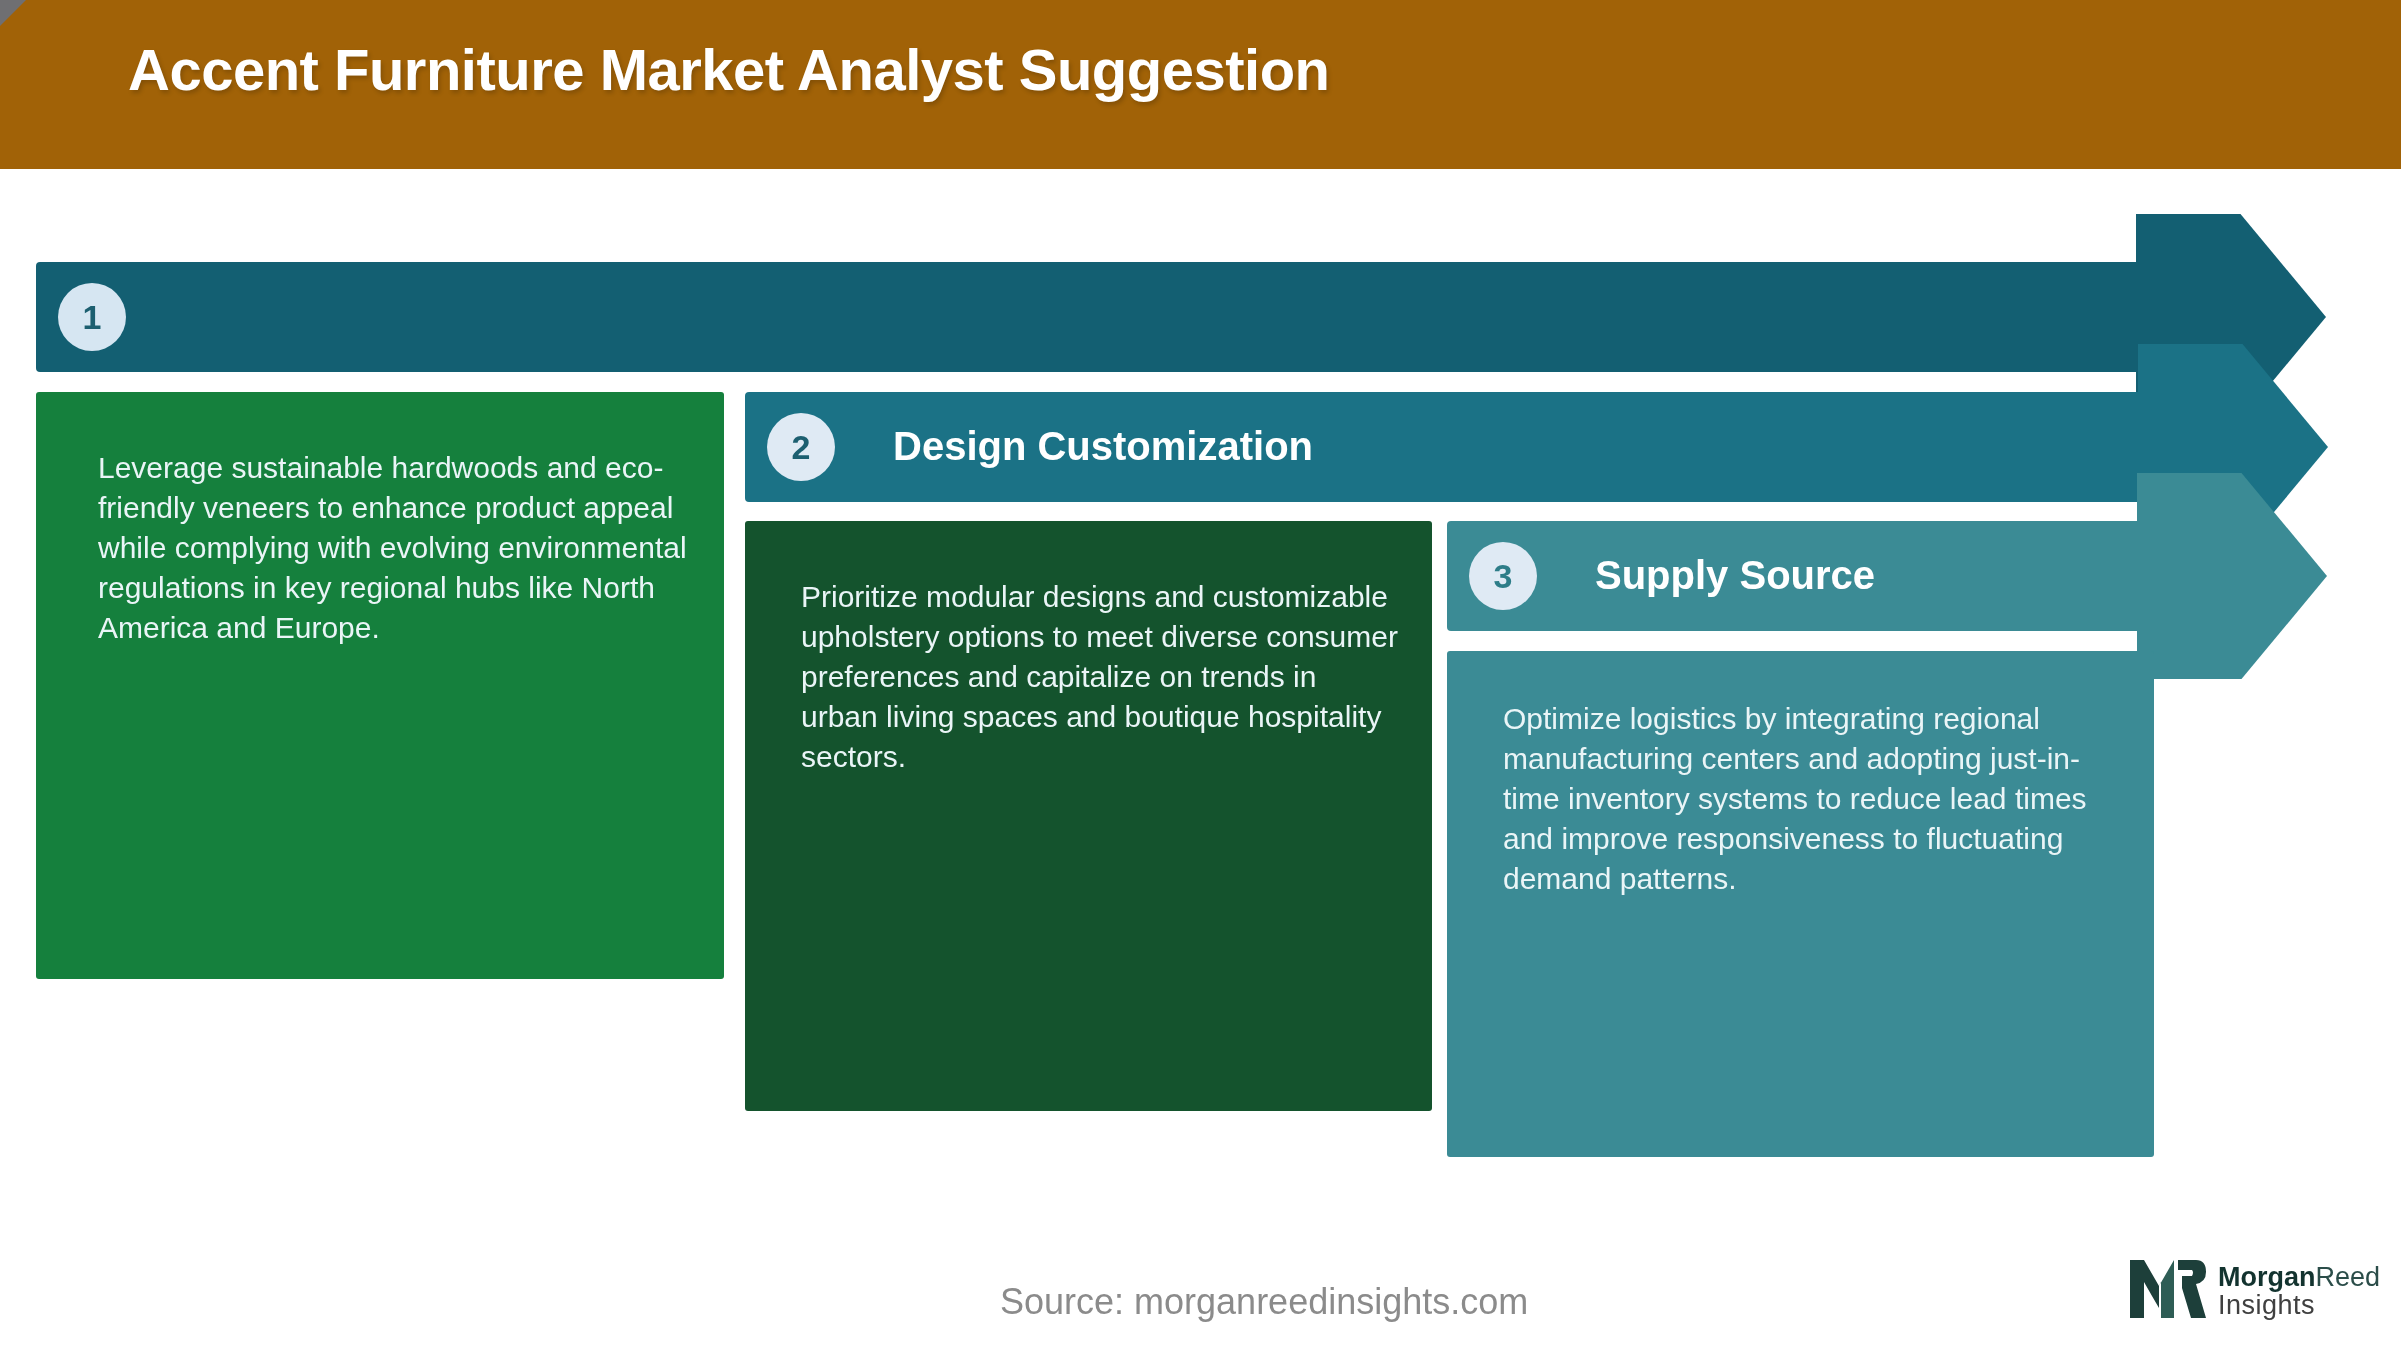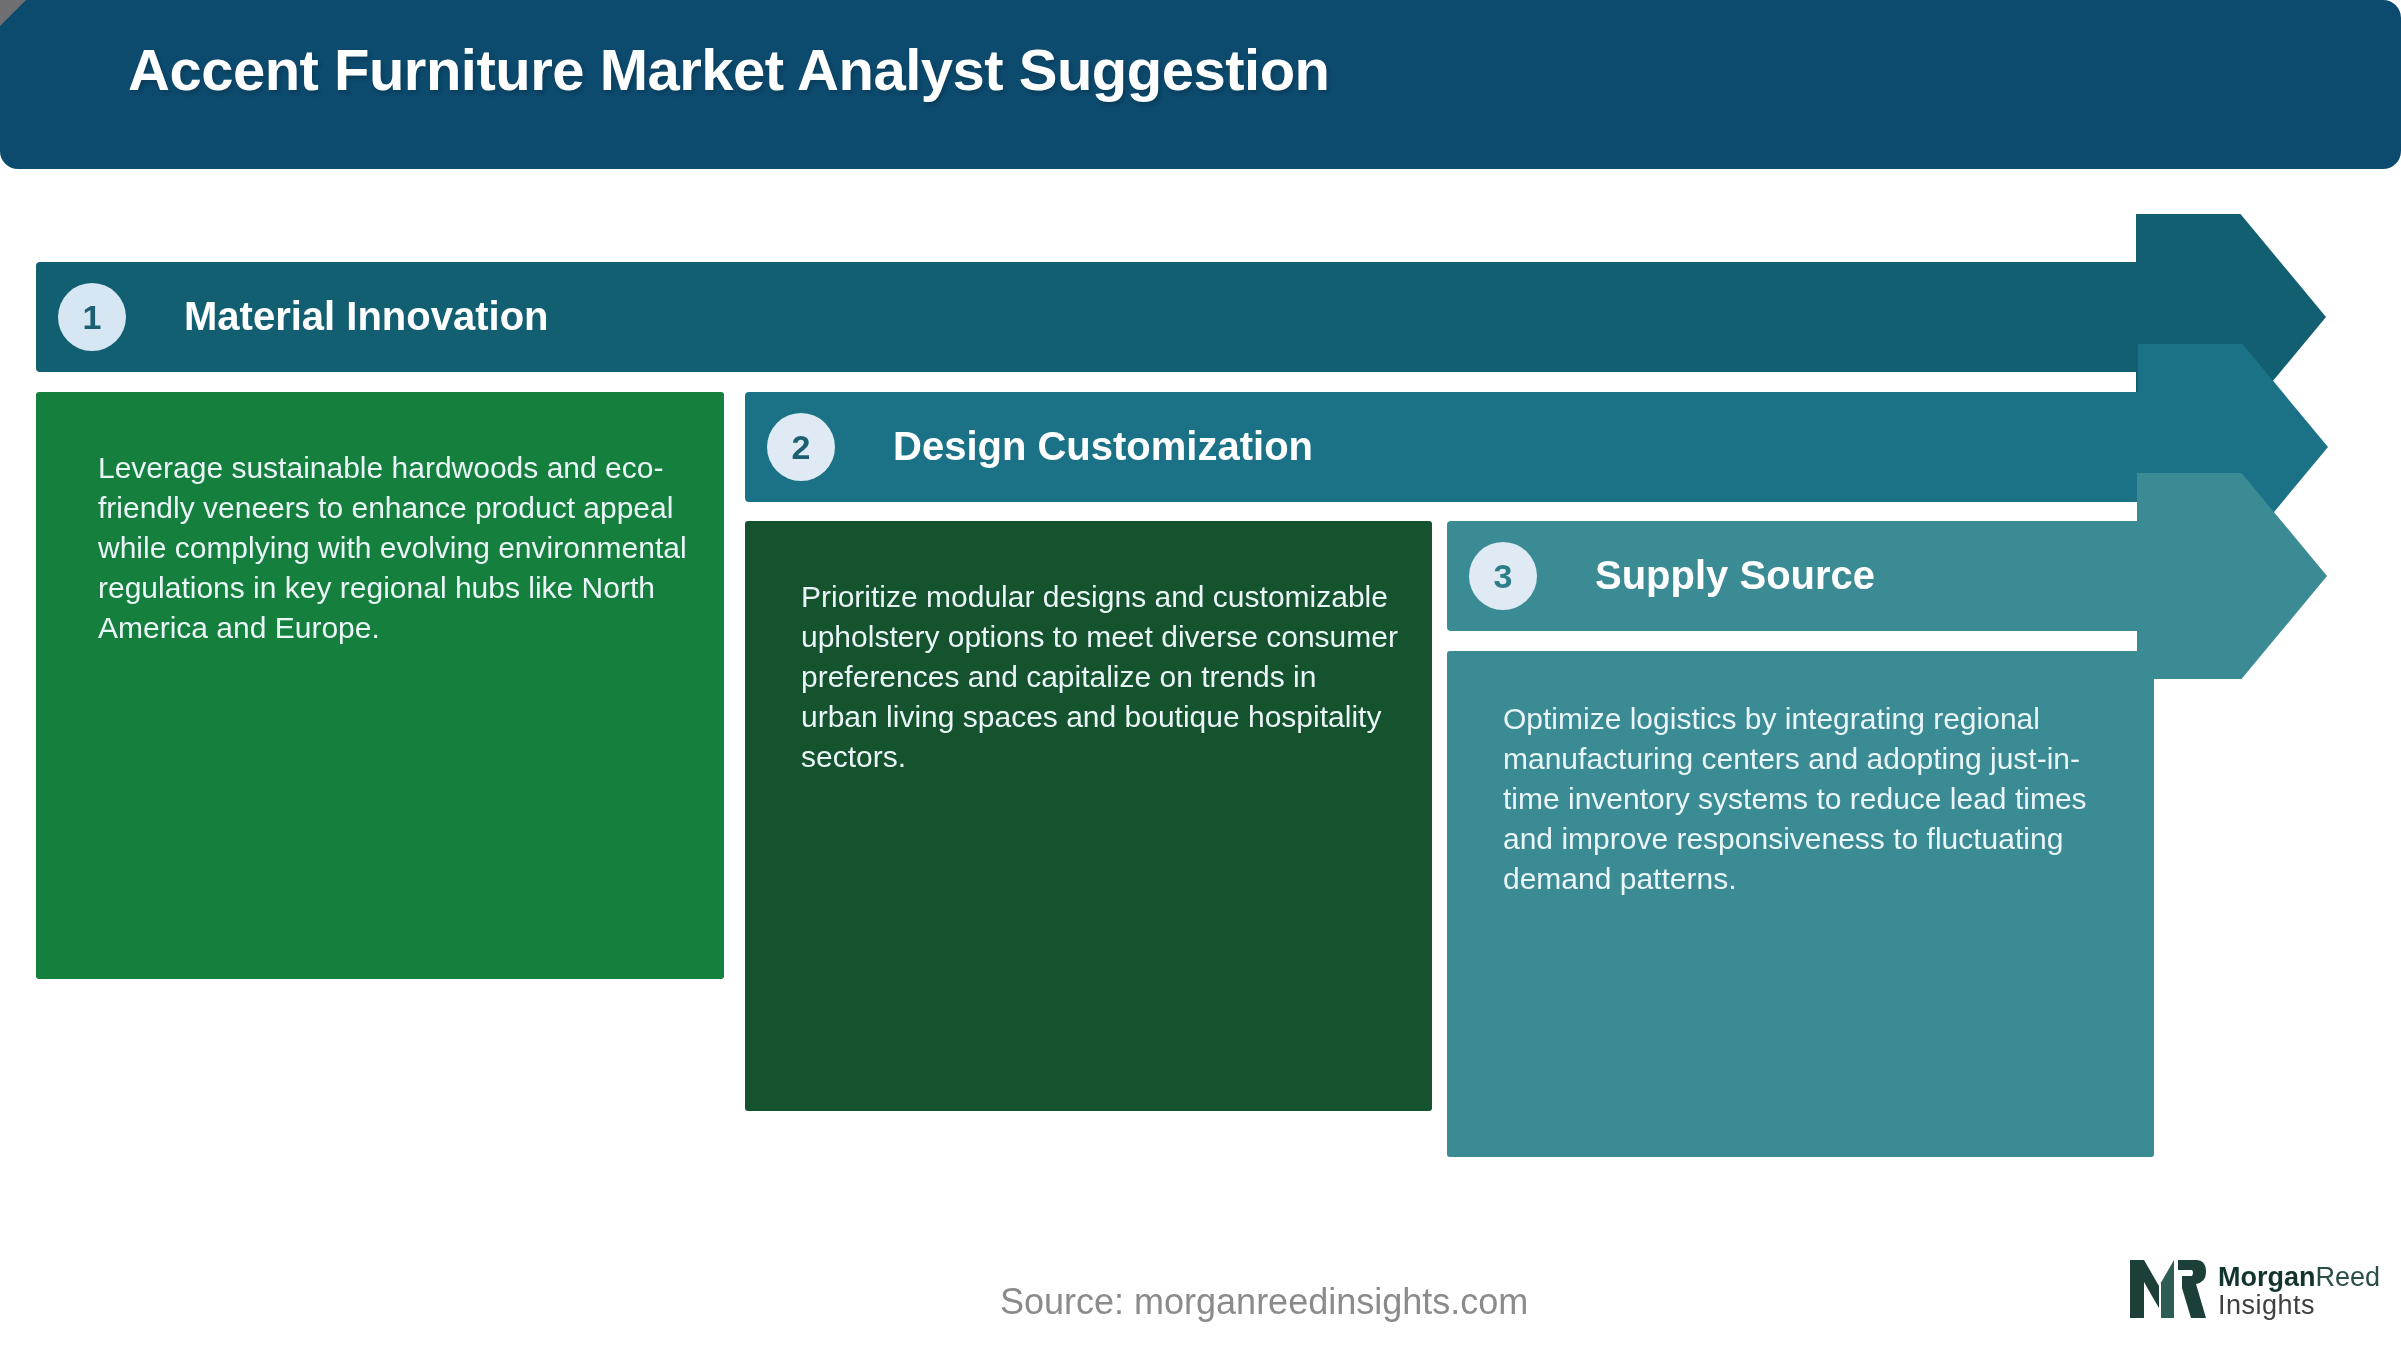--- a/index.html
+++ b/index.html
@@ -110,34 +110,33 @@
   .logo-line1 { font-size:27px; white-space:nowrap; }
   .logo-m { font-weight:bold; color:#13332f; }
   .logo-r { font-weight:normal; color:#2b4d49; }
   .logo-line2 { font-size:27px; color:#3c6b63; letter-spacing:0.5px; }
 </style>
 </head>
 <body>
 
 <div id="page">
 
-  <div class="header-band" style="background: #0c4a6e; border-radius: 18px;">
+  <div class="header-band" style="background: #a16207;">
     <div class="corner-mark"></div>
     <div class="header-title" style="color: rgb(255, 255, 255);">Accent Furniture Market Analyst Suggestion</div>
   </div>
 
   <div class="arrow-row" style="left:36px; top:262px; width:2170px; height:110px;">
     <div class="arrow-bar" id="bar1" style="width: 2170px; background: rgb(19, 95, 114);"></div>
     <div class="arrow-head" style="left:2100px;">
       <div class="chev" id="chev1" style="background: rgb(19, 95, 114);"></div>
     </div>
     <div class="badge" id="badge1" style="left: 22px; top: 21px; background: rgb(214, 230, 242); color: rgb(28, 95, 112);">
       <span>1</span>
     </div>
-    <div class="band-title" style="left:148px; top:32px;">Material Innovation</div>
   </div>
 
   <div class="body-box" id="box1" style="left: 36px; top: 392px; width: 688px; height: 587px; background: #15803d;">
     <div class="body-text" style="left:62px; top:56px; width:620px;">Leverage sustainable hardwoods and eco-friendly veneers to enhance product appeal while complying with evolving environmental regulations in key regional hubs like North America and Europe.</div>
   </div>
 
   <div class="arrow-row" style="left:745px; top:392px; width:1463px; height:110px;">
     <div class="arrow-bar" id="bar2" style="width: 1463px; background: rgb(27, 114, 134);"></div>
     <div class="arrow-head" style="left:2100px; left:1393px;">
       <div class="chev" id="chev2" style="background: rgb(27, 114, 134);"></div>

